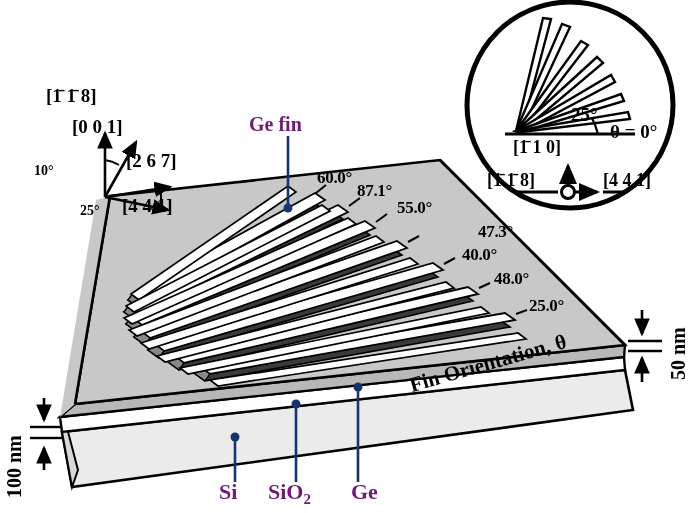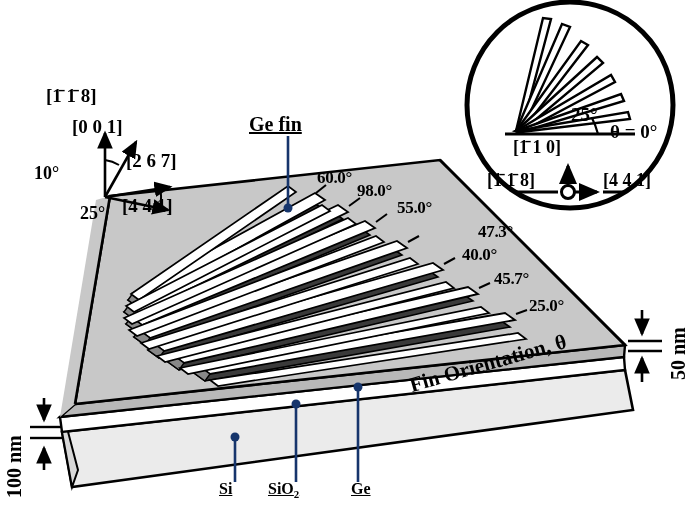--- a/index.html
+++ b/index.html
@@ -27,25 +27,25 @@
     height: 513px;
   }
   .lbl {
     position: absolute;
     font-family: "Liberation Serif", "DejaVu Serif", serif;
     font-weight: bold;
     color: #000000;
     white-space: nowrap;
     line-height: 1;
   }
-  .navy { color: #000000; text-decoration: underline; }
+  .navy { color: #701a75; }
   .ang { font-size: 17px; letter-spacing: -0.3px; }
   .axis-lbl { font-size: 19px; }
-  .deg-small { font-size: 18px; }
-  .matlbl { font-size: 16px; }
+  .deg-small { font-size: 14px; }
+  .matlbl { font-size: 22px; }
   .gefin { font-size: 20px; }
   .nm { font-size: 20px; }
   .inset-t { font-size: 19px; }
   .inset-ax { font-size: 18px; }
   .finorient {
     font-size: 21px;
     transform-origin: left bottom;
   }
   .vert-up {
     transform: rotate(-90deg);
@@ -262,33 +262,33 @@
   </div>
 
   <div class="lbl gefin navy" style="left:249px; top:114px;">
     <span>Ge fin</span>
   </div>
 
   <div class="lbl ang" style="left:317px; top:169px;">
     <span>60.0°</span>
   </div>
   <div class="lbl ang" style="left:357px; top:182px;">
-    <span>98.0°</span>
+    <span>87.1°</span>
   </div>
   <div class="lbl ang" style="left:397px; top:199px;text-align:right;">
     <span>55.0°</span>
   </div>
   <div class="lbl ang" style="left:430px; top:223px;margin-left:48px;">
     <span>47.3°</span>
   </div>
   <div class="lbl ang" style="left:462px; top:246px;">
     <span>40.0°</span>
   </div>
   <div class="lbl ang" style="left:494px; top:270px;">
-    <span>45.7°</span>
+    <span>48.0°</span>
   </div>
   <div class="lbl ang" style="left:529px; top:297px;">
     <span>25.0°</span>
   </div>
 
   <div class="lbl finorient" style="left:413px; top:375px; transform: rotate(-16deg);">
     <span>Fin Orientation, θ</span>
   </div>
 
   <div class="lbl nm vert-up" style="left:668px; top:380px;">

